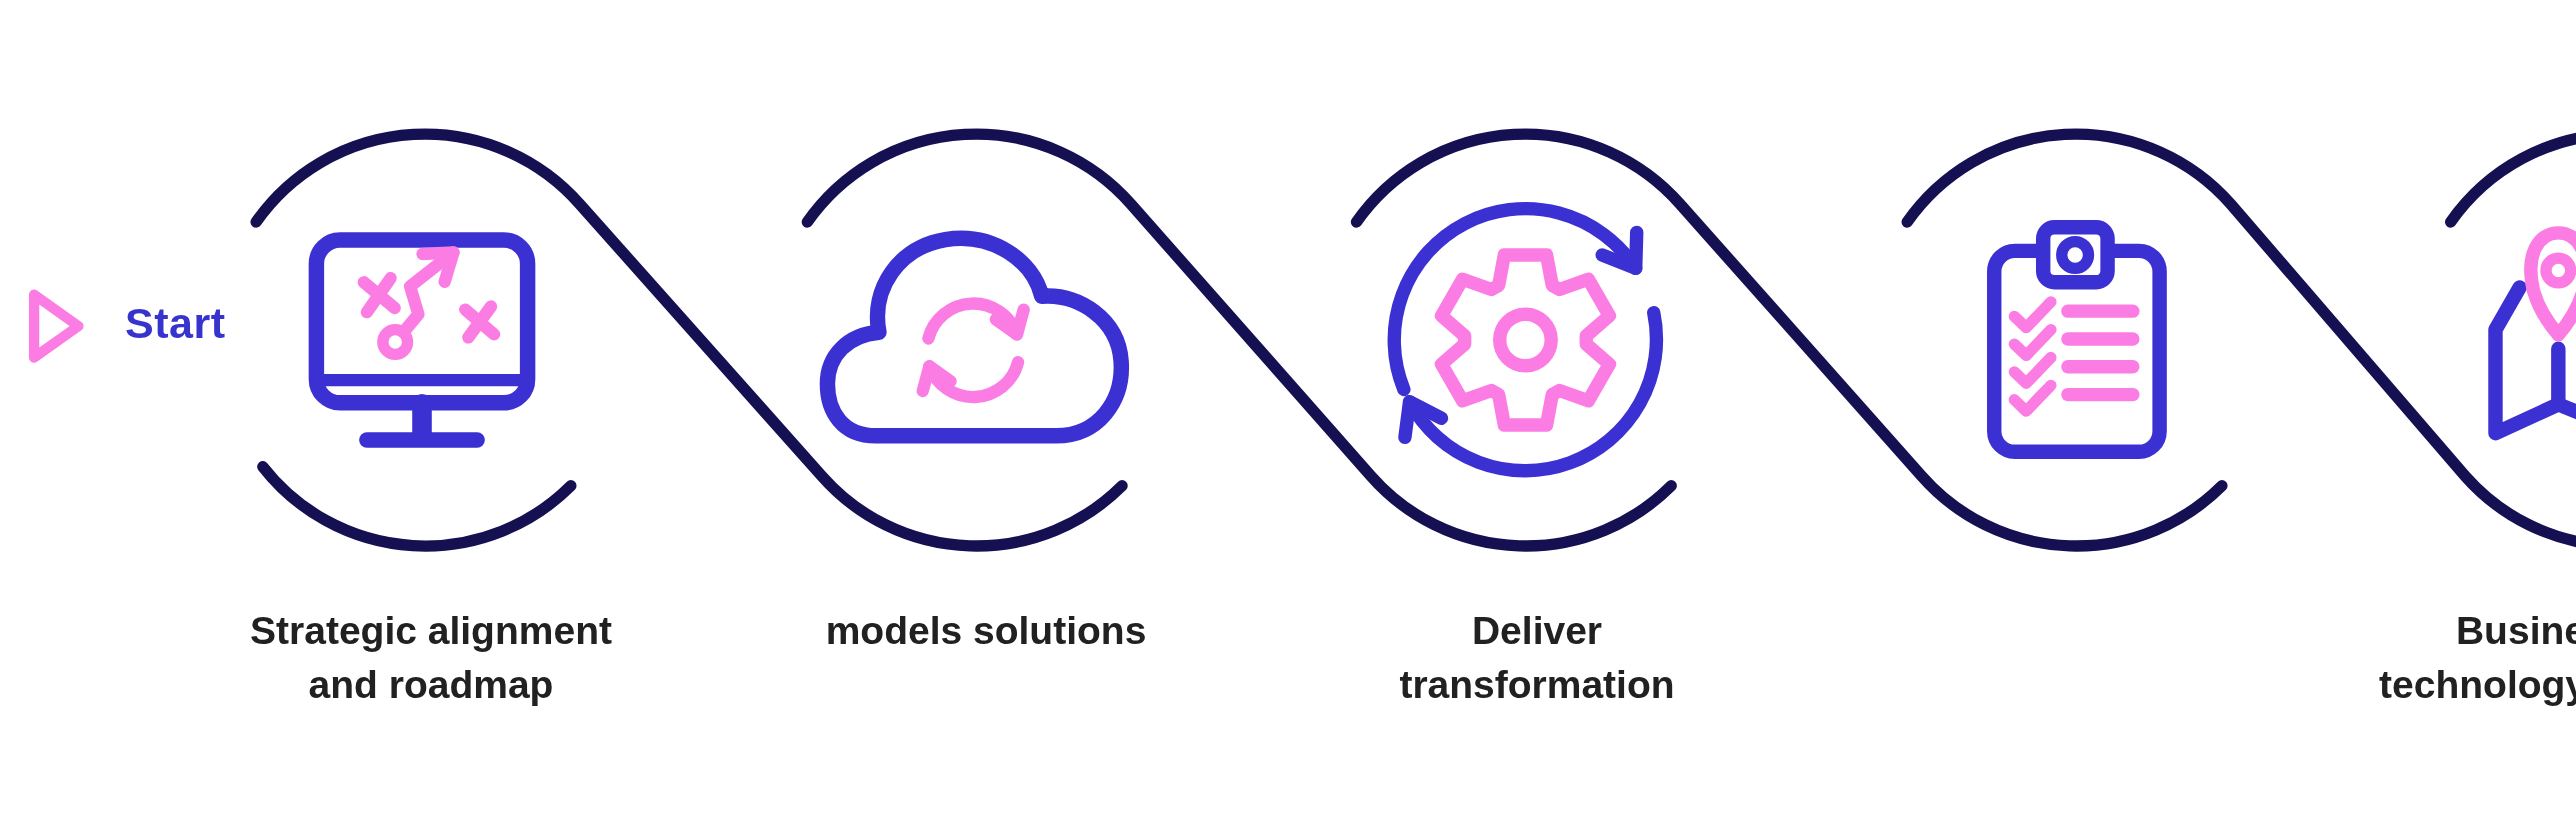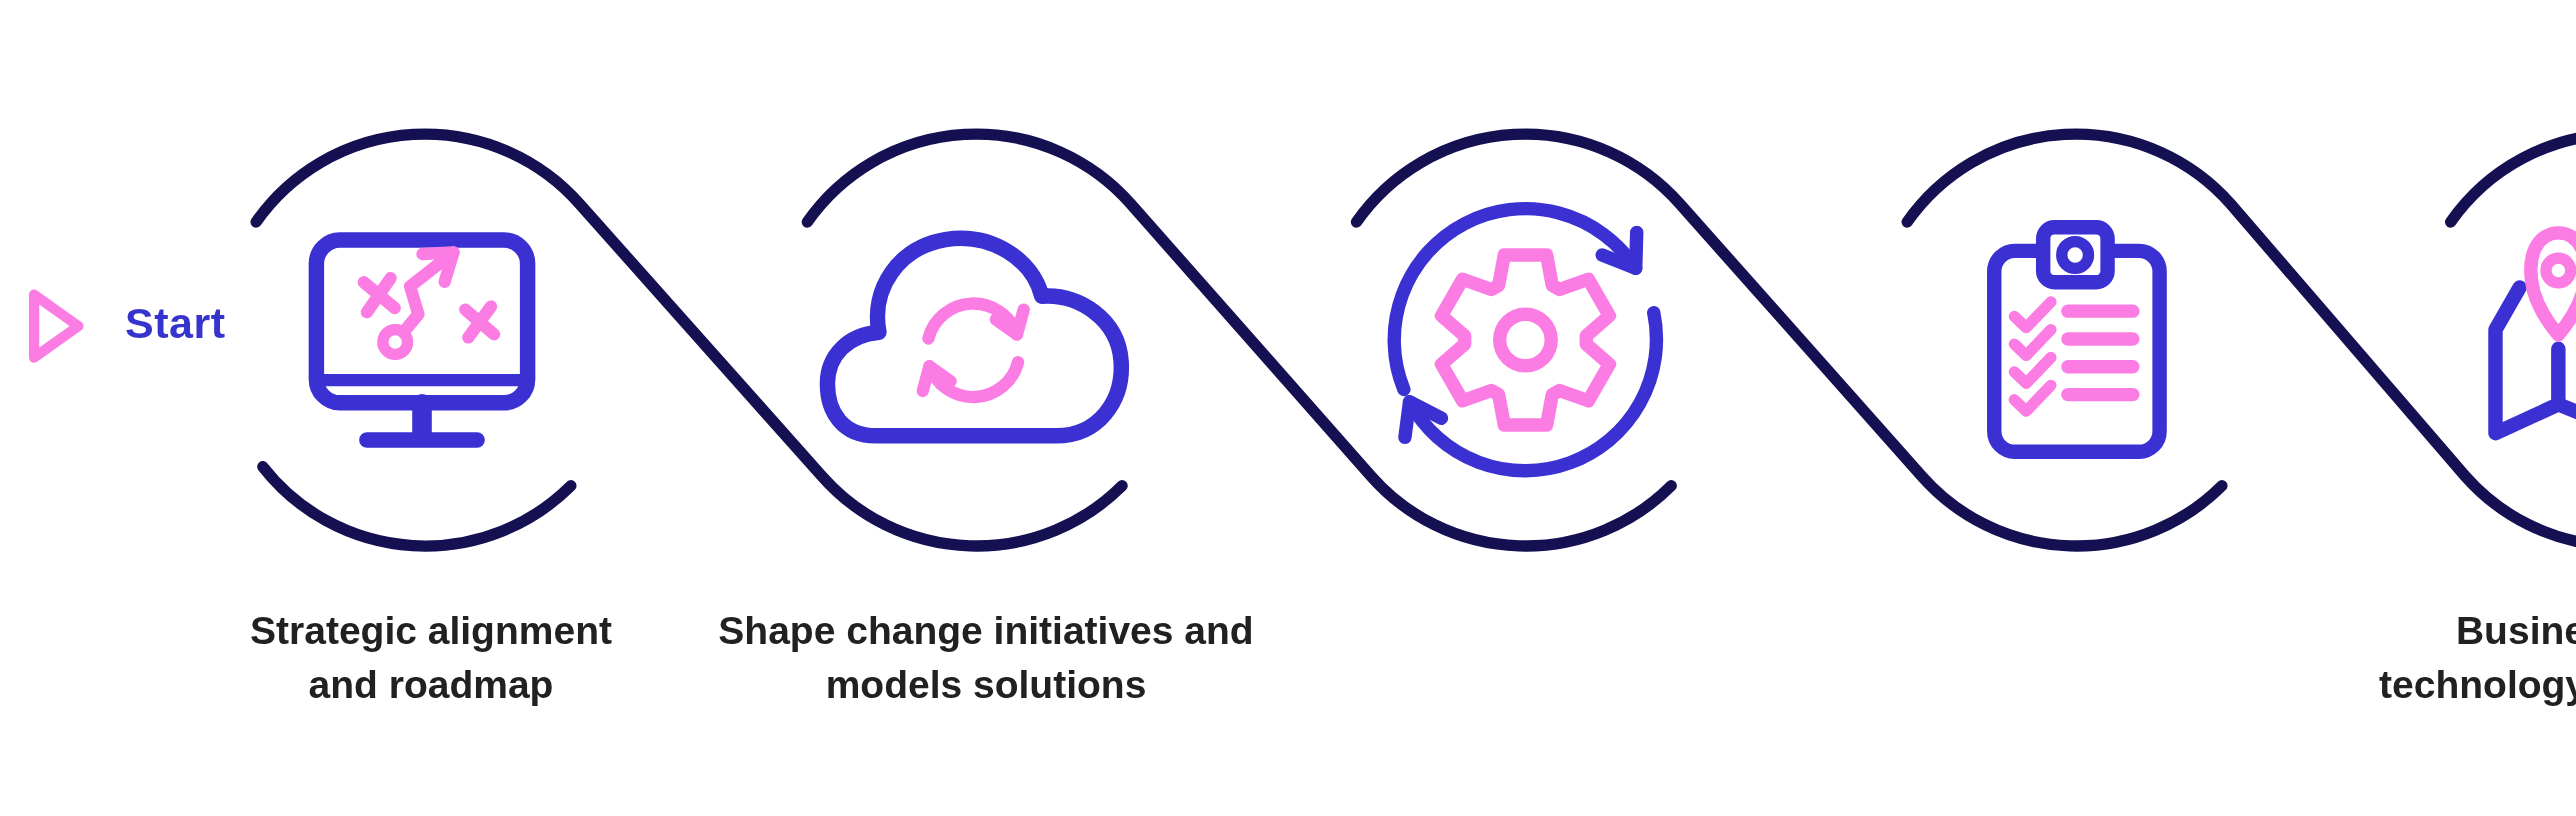--- a/index.html
+++ b/index.html
@@ -116,24 +116,25 @@
     </g>
   </svg>
 
   <div class="endpoint start">Start</div>
 
   <div class="step-label" style="left:431px">
     <span>Strategic alignment</span>
     <span>and roadmap</span>
   </div>
   <div class="step-label" style="left:986px">
-    <span>Shape change initiatives and</span>
     <span>models solutions</span>
   </div>
   <div class="step-label" style="left:1537px">
+    <span>Deliver</span>
+    <span>transformation</span>
   </div>
   <div class="step-label" style="left:2079px">
   </div>
   <div class="step-label" style="left:2651px">
     <span>Business, digital and</span>
     <span>technology operating models</span>
   </div>
 
 </div>
 

